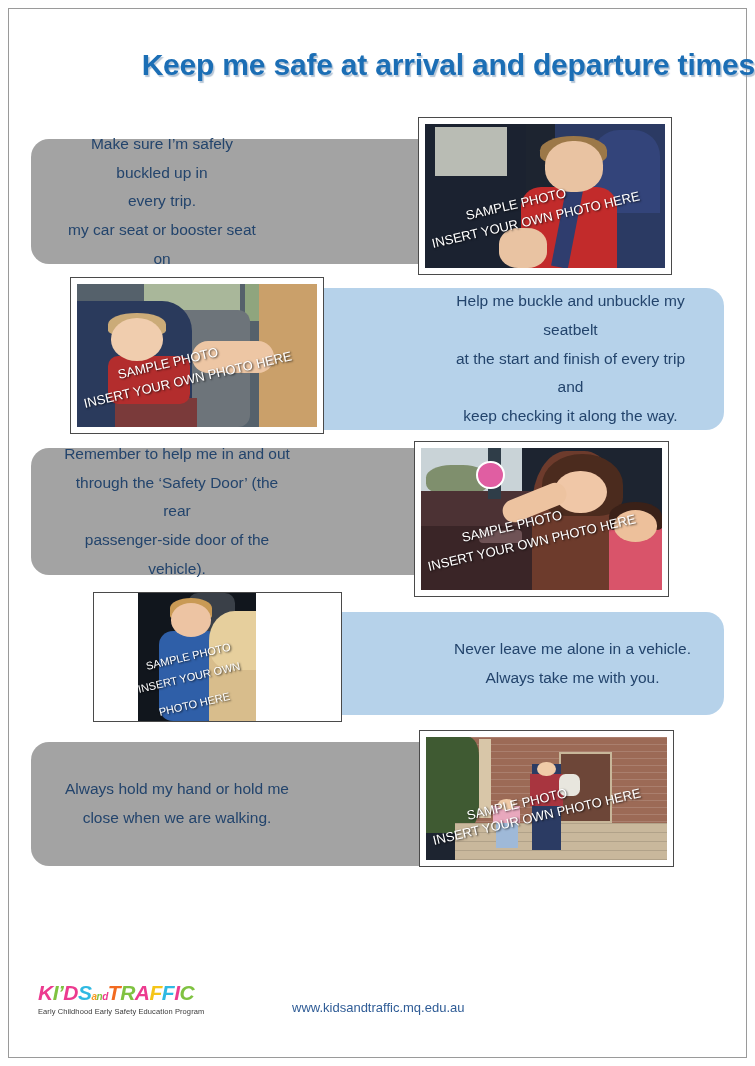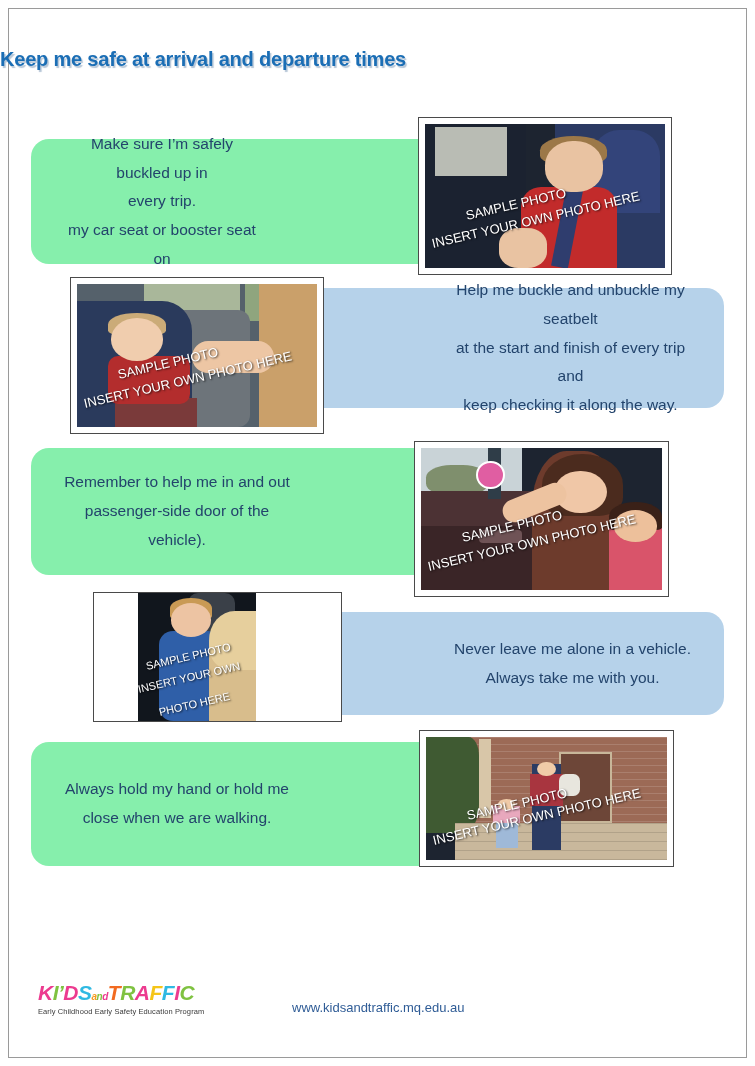--- a/index.html
+++ b/index.html
@@ -6,38 +6,38 @@
   body{font-family:"Liberation Sans",sans-serif;}
   .page{
     position:relative;width:755px;height:1066px;background:#ffffff;
     box-sizing:border-box;overflow:hidden;
   }
   .page-border{
     position:absolute;left:8px;top:8px;right:8px;bottom:8px;
     border:1px solid #9a9a9a;box-sizing:border-box;pointer-events:none;
   }
   .title{
-    position:absolute;left:0;top:48px;width:755px;text-align:left;
-    font-size:20px;font-weight:bold;color:#1b6eb5;letter-spacing:-0.2px;
+    position:absolute;left:0;top:48px;width:755px;text-align:right;
+    font-size:30px;font-weight:bold;color:#1b6eb5;letter-spacing:-0.2px;
     text-shadow:1.5px 1.5px 1px rgba(120,150,180,.55);
   }
 
   
   .panel{
     position:absolute;border-radius:18px;box-sizing:border-box;
     display:flex;align-items:center;justify-content:center;
     color:#23446c;font-size:15.5px;line-height:1.85;text-align:center;
   }
   .panel span{display:block;padding:0 16px;}
-  .p-light{background:#86efac;}
+  .p-light{background:#a3a3a3;}
   .p-mid{background:#b6d2ea;}
 
   .panel.pnl1{left:31px;  top:139px; width:470px; height:125px;}
   .panel.pnl1 span{padding-right:120px;}
-  .panel.pnl2{left:253px; top:288px; width:471px; height:120px;}
+  .panel.pnl2{left:253px; top:288px; width:471px; height:142px;}
   .panel.pnl2 span{padding-left:98px;}
   .panel.pnl3{left:31px;  top:448px; width:470px; height:127px;}
   .panel.pnl3 span{padding-right:105px;}
   .panel.pnl4{left:253px; top:612px; width:471px; height:103px;}
   .panel.pnl4 span{padding-left:100px;}
   .panel.pnl5{left:31px;  top:742px; width:470px; height:124px;}
   .panel.pnl5 span{padding-right:105px;}
 
   
   .photo{
@@ -172,20 +172,21 @@
     <span>
       <span>Help me buckle and unbuckle my seatbelt</span>
       <span>at the start and finish of every trip and</span>
       <span>keep checking it along the way.</span>
     </span>
   </div>
 
   <div class="panel p-light pnl3">
     <span>
       <span>Remember to help me in and out</span>
+      <span>through the ‘Safety Door’ (the rear</span>
       <span>passenger-side door of the vehicle).</span>
     </span>
   </div>
 
   <div class="panel p-mid pnl4">
     <span>
       <span>Never leave me alone in a vehicle.</span>
       <span>Always take me with you.</span>
     </span>
   </div>

